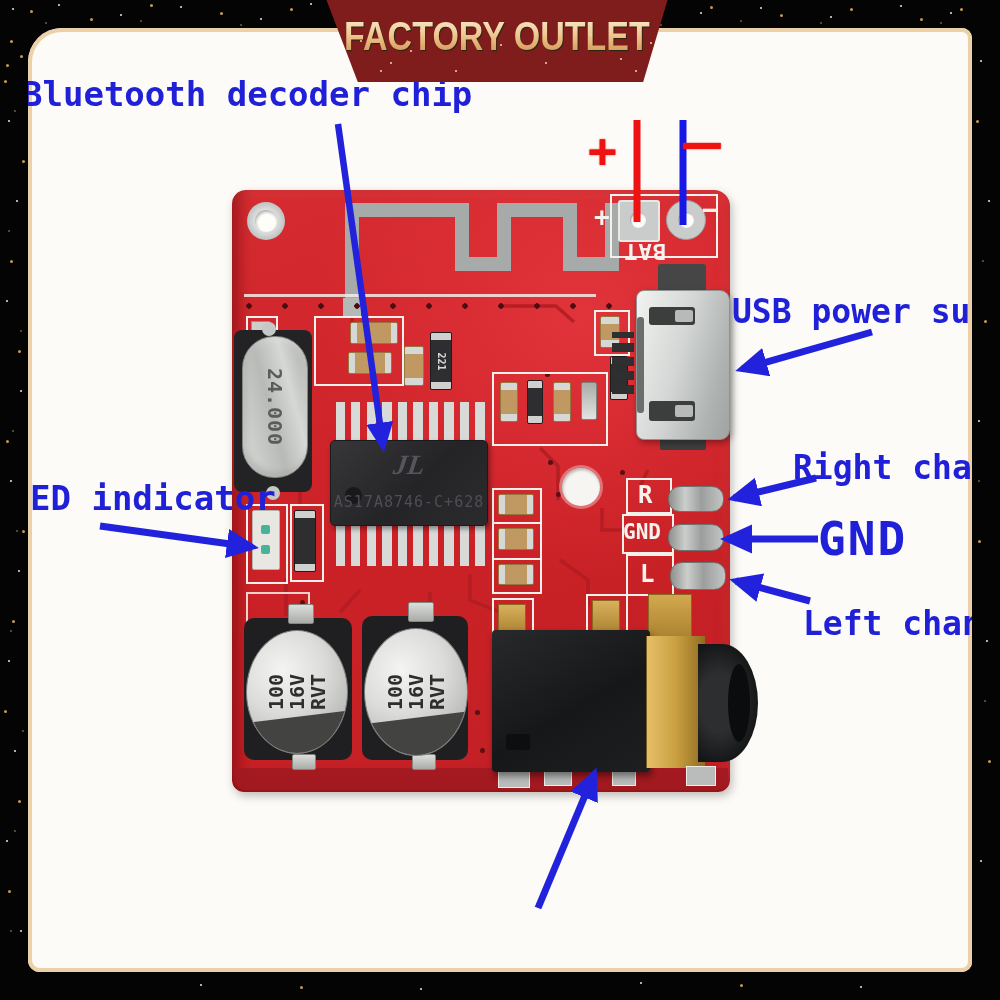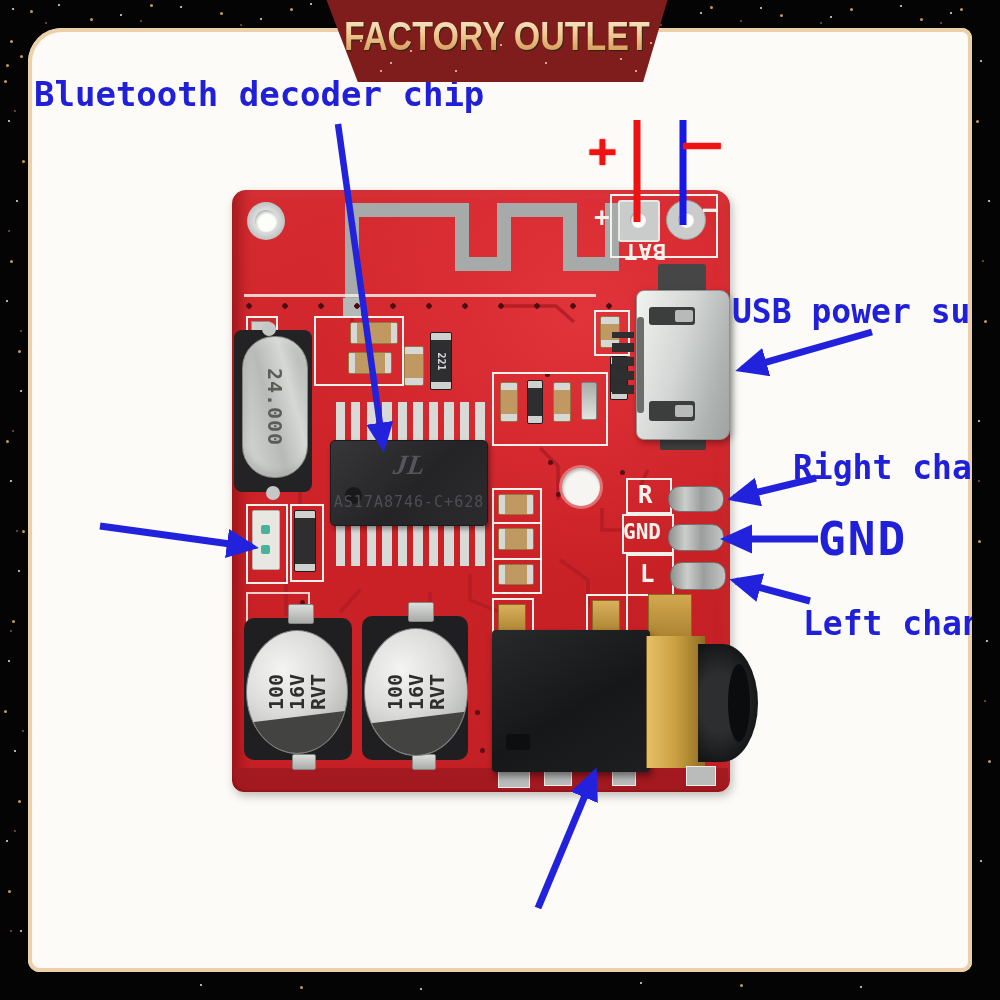--- a/index.html
+++ b/index.html
@@ -285,27 +285,28 @@
         <line x1="872" y1="332" x2="742" y2="369" stroke="#2222dd" stroke-width="7" marker-end="url(#ah)"></line>
         <line x1="816" y1="478" x2="734" y2="498" stroke="#2222dd" stroke-width="7" marker-end="url(#ah)"></line>
         <line x1="818" y1="539" x2="727" y2="539" stroke="#2222dd" stroke-width="7" marker-end="url(#ah)"></line>
         <line x1="810" y1="601" x2="736" y2="581" stroke="#2222dd" stroke-width="7" marker-end="url(#ah)"></line>
         <line x1="100" y1="526" x2="252" y2="547" stroke="#2222dd" stroke-width="7" marker-end="url(#ah)"></line>
         <line x1="538" y1="908" x2="594" y2="774" stroke="#2222dd" stroke-width="7" marker-end="url(#ah)"></line>
         <line x1="637" y1="120" x2="637" y2="222" stroke="#ee1212" stroke-width="7"></line>
         <line x1="683" y1="120" x2="683" y2="225" stroke="#1717e6" stroke-width="7"></line>
       </svg>
 
-      <div class="lbl" style="left:34px;top:76px;font-size:34px;">Bluetooth decoder chip</div>
+      <div class="lbl" style="left:22px;top:76px;font-size:34px;">Bluetooth decoder chip</div>
       <div class="lbl red" style="left:588px;top:124px;font-size:48px;text-shadow:0 0 1.5px #ee1212;">+</div>
       <div class="lbl red" style="left:686px;top:116px;font-size:52px;transform:scaleX(1.35);text-shadow:0 0 1.5px #ee1212;">−</div>
       <div class="lbl" style="left:732px;top:294px;font-size:33px;">USB power supp</div>
       <div class="lbl" style="left:793px;top:450px;font-size:33px;">Right chann</div>
       <div class="lbl" style="left:818px;top:514px;font-size:46px;letter-spacing:2px;">GND</div>
       <div class="lbl" style="left:803px;top:606px;font-size:33px;">Left chann</div>
+      <div class="lbl" style="left:30px;top:480px;font-size:34px;">ED indicator</div>
 
     </div>
   </div>
 
   <div id="banner">
     <div id="banner-title">FACTORY OUTLET</div>
   </div>
   <div class="star stars-banner"></div>
 
 </div>

